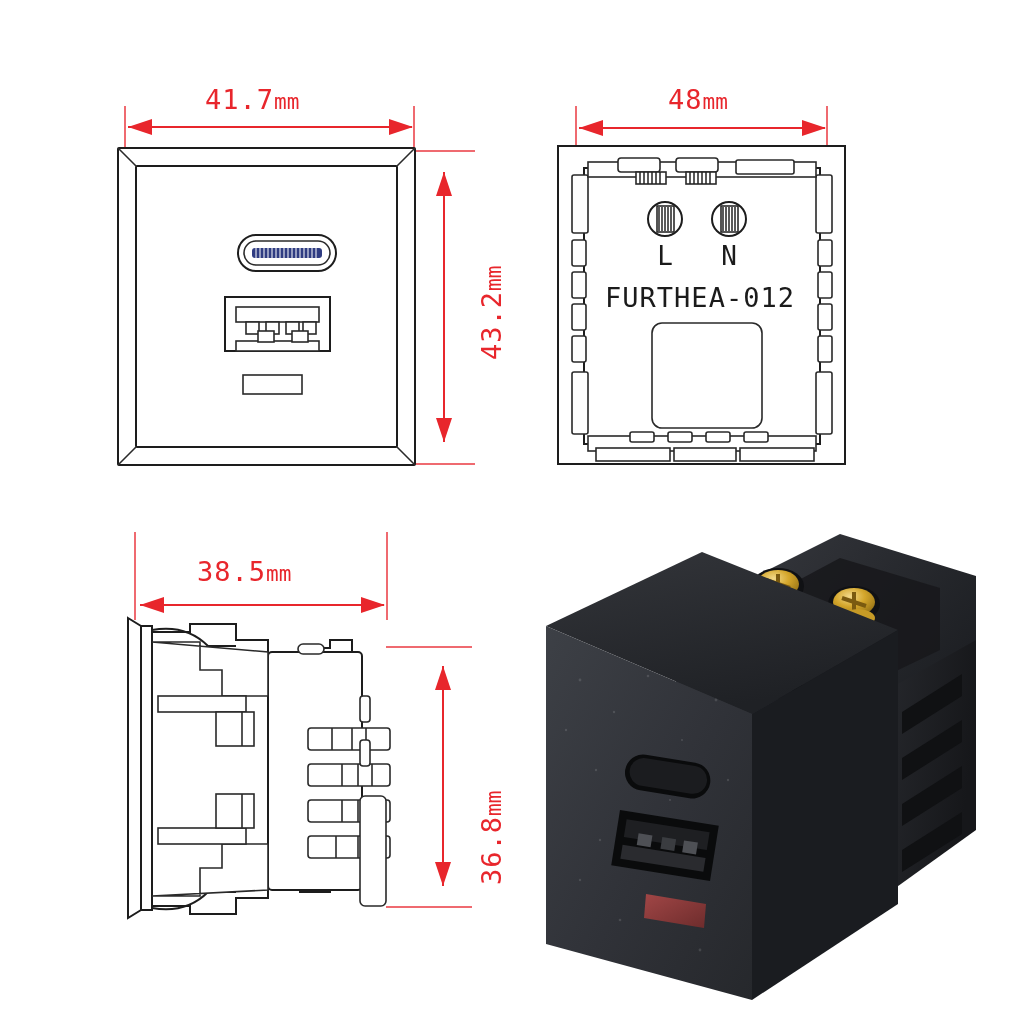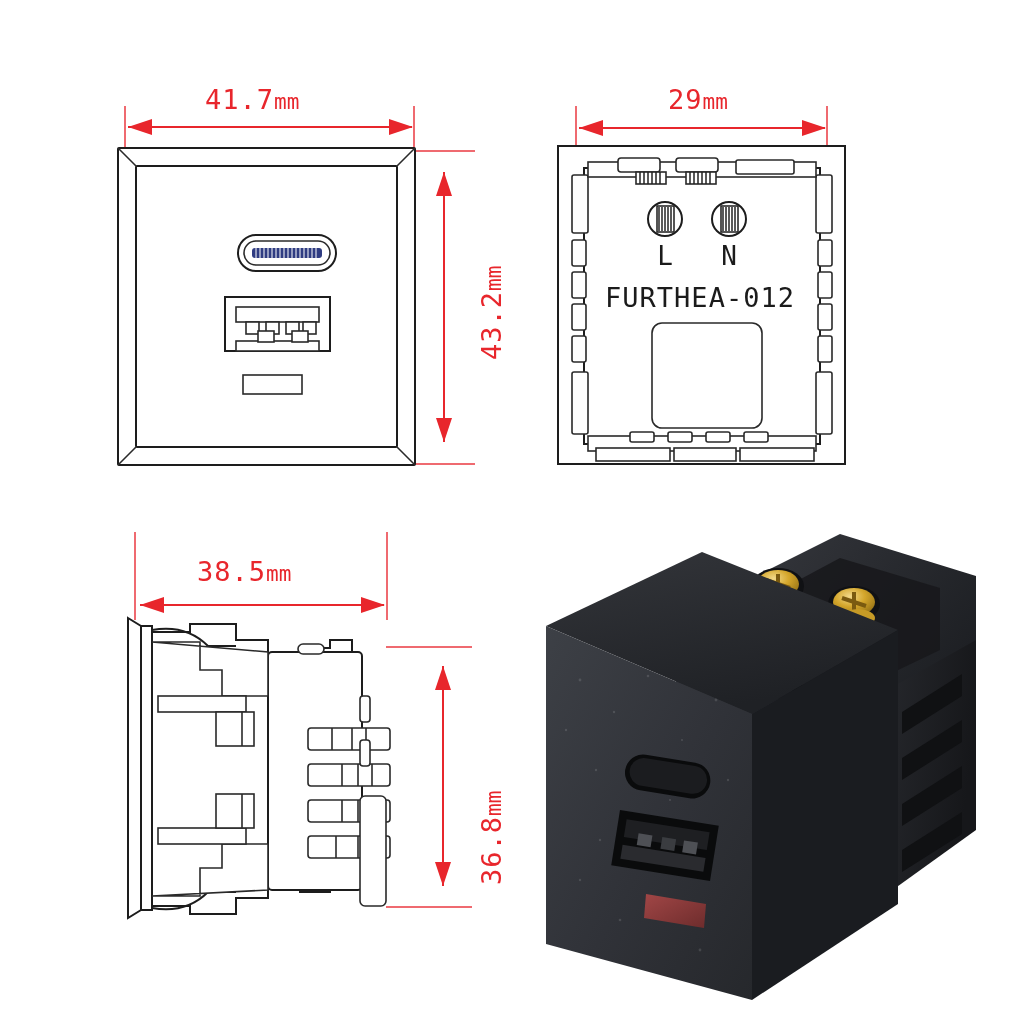--- a/index.html
+++ b/index.html
@@ -135,21 +135,21 @@
         <rect class="fillw-thin" x="292" y="331" width="16" height="11"></rect>
       </g>
 
       <rect class="fillw-thin" x="243" y="375" width="59" height="19"></rect>
     </svg>
   </div>
 
   <div class="panel" style="left:510px;top:0;width:514px;height:500px;">
 
     <div class="dimtext" style="left:158px;top:86px;">
-      <span>29</span><span class="u">mm</span>
+      <span>48</span><span class="u">mm</span>
     </div>
 
     <div class="extline v" style="left:65px;top:106px;height:55px;"></div>
     <div class="extline v" style="left:316px;top:106px;height:55px;"></div>
 
     <div class="dimline h" style="left:69px;top:127px;width:246px;"></div>
     <div class="arrow left" style="left:69px;top:120px;"></div>
     <div class="arrow right" style="left:292px;top:120px;"></div>
 
     <svg class="svgart" width="514" height="500" viewBox="0 0 514 500">

